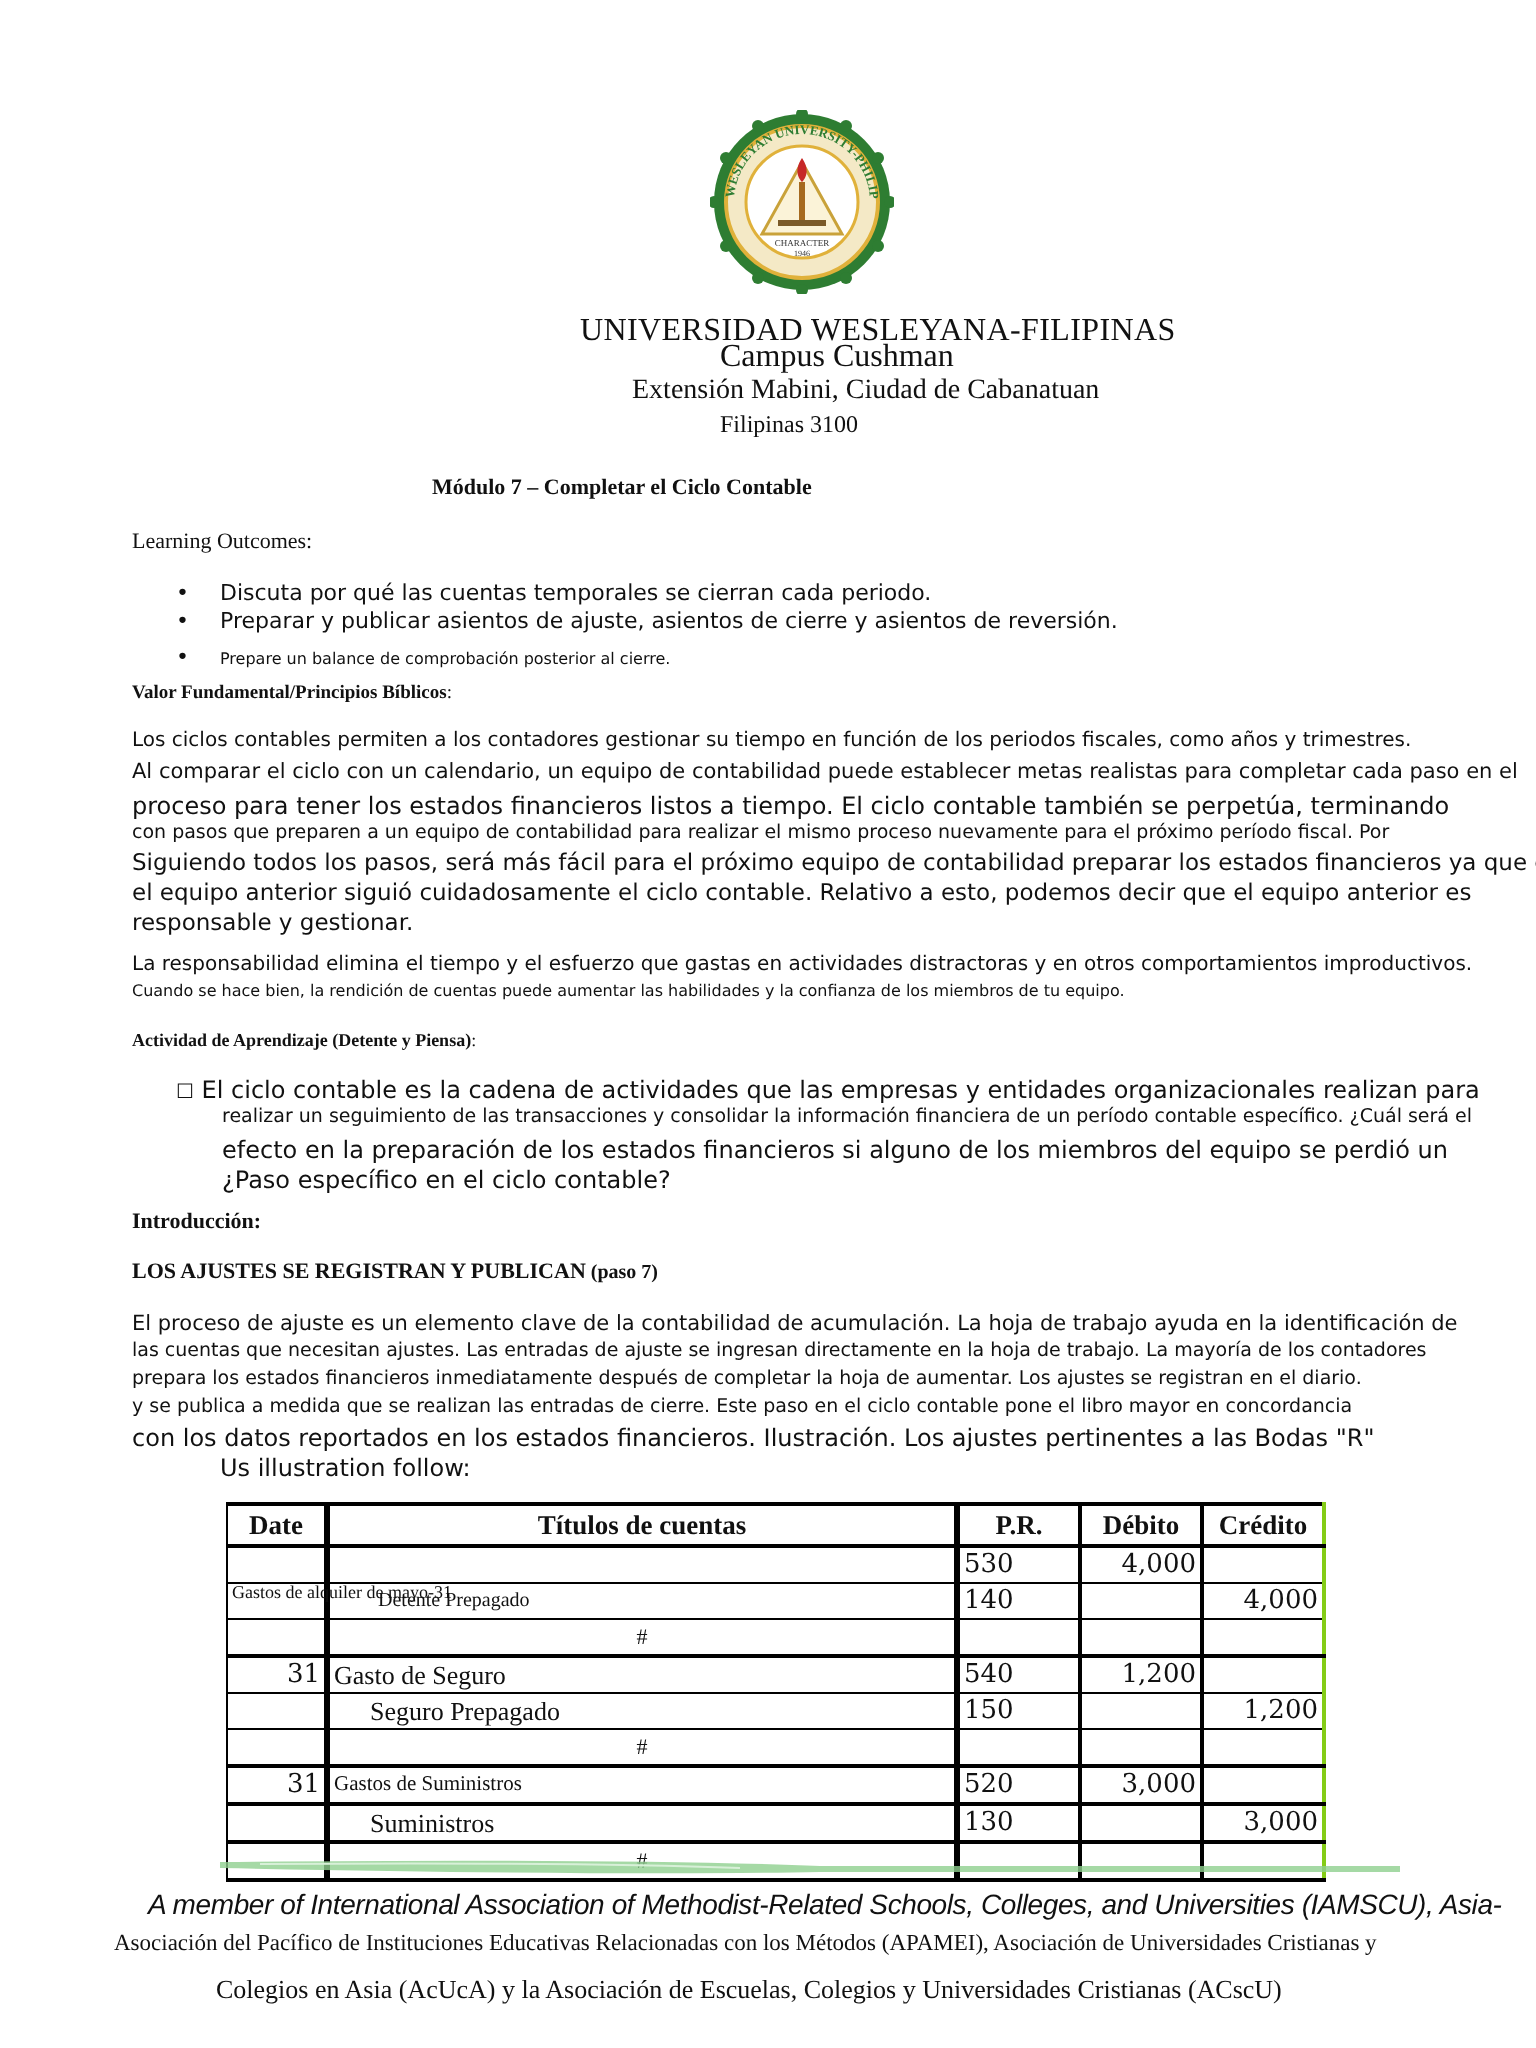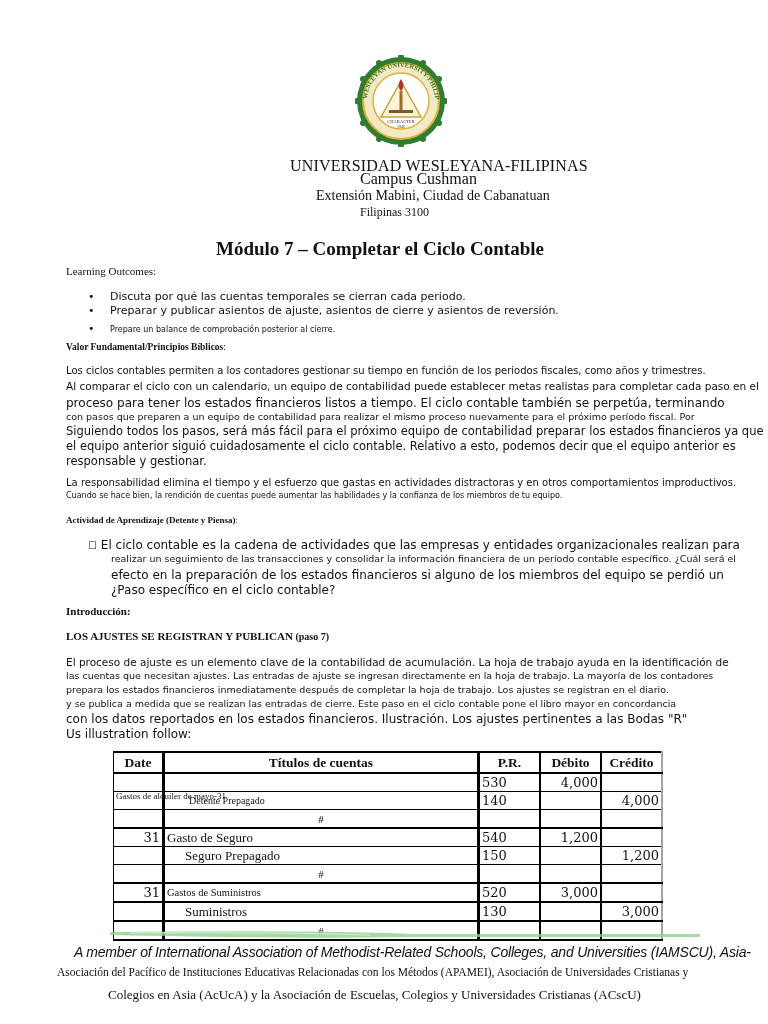--- a/index.html
+++ b/index.html
@@ -8,21 +8,21 @@
   .sans { font-family: "DejaVu Sans", "Liberation Sans", sans-serif; }
   .abs { position:absolute; }
 
   
   #seal { left:355px; top:55px; width:92px; height:92px; }
   #uni-name { top:157px; font-size:16px; left:290px; width:auto; text-align:left; letter-spacing:0.2px; }
   #campus { top:170px; font-size:16px; left:360px; }
   #extension { top:188px; font-size:14px; left:316px; }
   #postal { top:205px; font-size:12px; left:360px; }
 
-  #module-title { top:238px; left:216px; font-size:19px; font-weight:bold; }
+  #module-title { top:238px; left:216px; font-size:11px; font-weight:bold; }
 
   #lo-heading { top:265px; left:66px; font-size:11px; font-weight:normal; }
   .bullet-row { left:88px; font-size:11px; }
   .bullet-row .dot { display:inline-block; width:22px; }
   #lo-1 { top:290px; }
   #lo-2 { top:304px; }
   #lo-3 { top:322px; font-size:8px; }
   #lo-3 .dot { font-size:11px; }
 
   #vf-heading { top:342px; left:66px; font-size:9.5px; font-weight:bold; }
@@ -34,21 +34,21 @@
   #step-heading { top:630px; left:66px; font-size:11px; font-weight:bold; }
 
   
   #journal { position:absolute; left:113px; top:751px; border-collapse:collapse; font-family:"Liberation Serif", serif; }
   #journal td, #journal th { border:1px solid #000; height:17px; padding:0 2px; font-size:12px; }
   #journal th { font-size:13.5px; font-weight:bold; height:19px; border-bottom:2px solid #000; border-top:2px solid #000; }
   #journal .c-date { width:44px; text-align:right; }
   #journal .c-title { width:286px; border-left:3px solid #000; }
   #journal .c-pr { width:55px; text-align:left; border-left:3px solid #000; }
   #journal .c-deb { width:55px; text-align:right; border-left:2px solid #000; }
-  #journal .c-cred { width:55px; text-align:right; border-left:2px solid #000; border-right:2px solid #a3a3a3; }
+  #journal .c-cred { width:55px; text-align:right; border-left:2px solid #000; border-right:2px solid #84cc16; }
   #journal th.c-date { text-align:center;margin-top:24px; }
   #journal th.c-pr, #journal th.c-deb, #journal th.c-cred { text-align:center; }
   #journal .num { font-size:13px; font-family:"DejaVu Serif", serif; }
   #journal .small { font-size:9px; }
   #journal .indent { padding-left:20px; }
   #journal .indent2 { padding-left:20px; font-size:13px; }
   #journal .center { text-align:center; }
   #journal tr.rule-bottom td { border-bottom:2px solid #000; }
   .overflow-text { position:relative; }
   .overflow-text span { position:absolute; left:-44px; top:-7px; white-space:nowrap; font-size:9px; }
@@ -146,24 +146,24 @@
   <div class="ln sans" style="top:583px;left:111px;font-size:12px;">¿Paso específico en el ciclo contable?</div>
 </div>
 
 <div class="abs serif" id="intro-heading">Introducción:</div>
 <div class="abs serif" id="step-heading">
   <span>LOS AJUSTES SE REGISTRAN Y PUBLICAN</span><span style="font-size:10px"> (paso 7)</span>
 </div>
 <div>
   <div class="ln sans" style="top:656px;font-size:10.5px;">El proceso de ajuste es un elemento clave de la contabilidad de acumulación. La hoja de trabajo ayuda en la identificación de</div>
   <div class="ln sans" style="top:670px;font-size:9.5px;">las cuentas que necesitan ajustes. Las entradas de ajuste se ingresan directamente en la hoja de trabajo. La mayoría de los contadores</div>
-  <div class="ln sans" style="top:684px;font-size:9.5px;">prepara los estados financieros inmediatamente después de completar la hoja de trabajo. Los ajustes se registran en el diario.</div>
+  <div class="ln sans" style="top:684px;font-size:9.5px;">prepara los estados financieros inmediatamente después de completar la hoja de aumentar. Los ajustes se registran en el diario.</div>
   <div class="ln sans" style="top:698px;font-size:9.5px;">y se publica a medida que se realizan las entradas de cierre. Este paso en el ciclo contable pone el libro mayor en concordancia</div>
   <div class="ln sans" style="top:712px;font-size:12px;">con los datos reportados en los estados financieros. Ilustración. Los ajustes pertinentes a las Bodas "R"</div>
-  <div class="ln sans" style="top:727px;font-size:12px;">Us illustration follow:</div>
+  <div class="ln sans" style="top:727px;font-size:12px;margin-left:44px;">Us illustration follow:</div>
 </div>
 
 <table id="journal">
   <thead>
     <tr>
       <th class="c-date">Date</th>
       <th class="c-title">Títulos de cuentas</th>
       <th class="c-pr">P.R.</th>
       <th class="c-deb">Débito</th>
       <th class="c-cred">Crédito</th>

